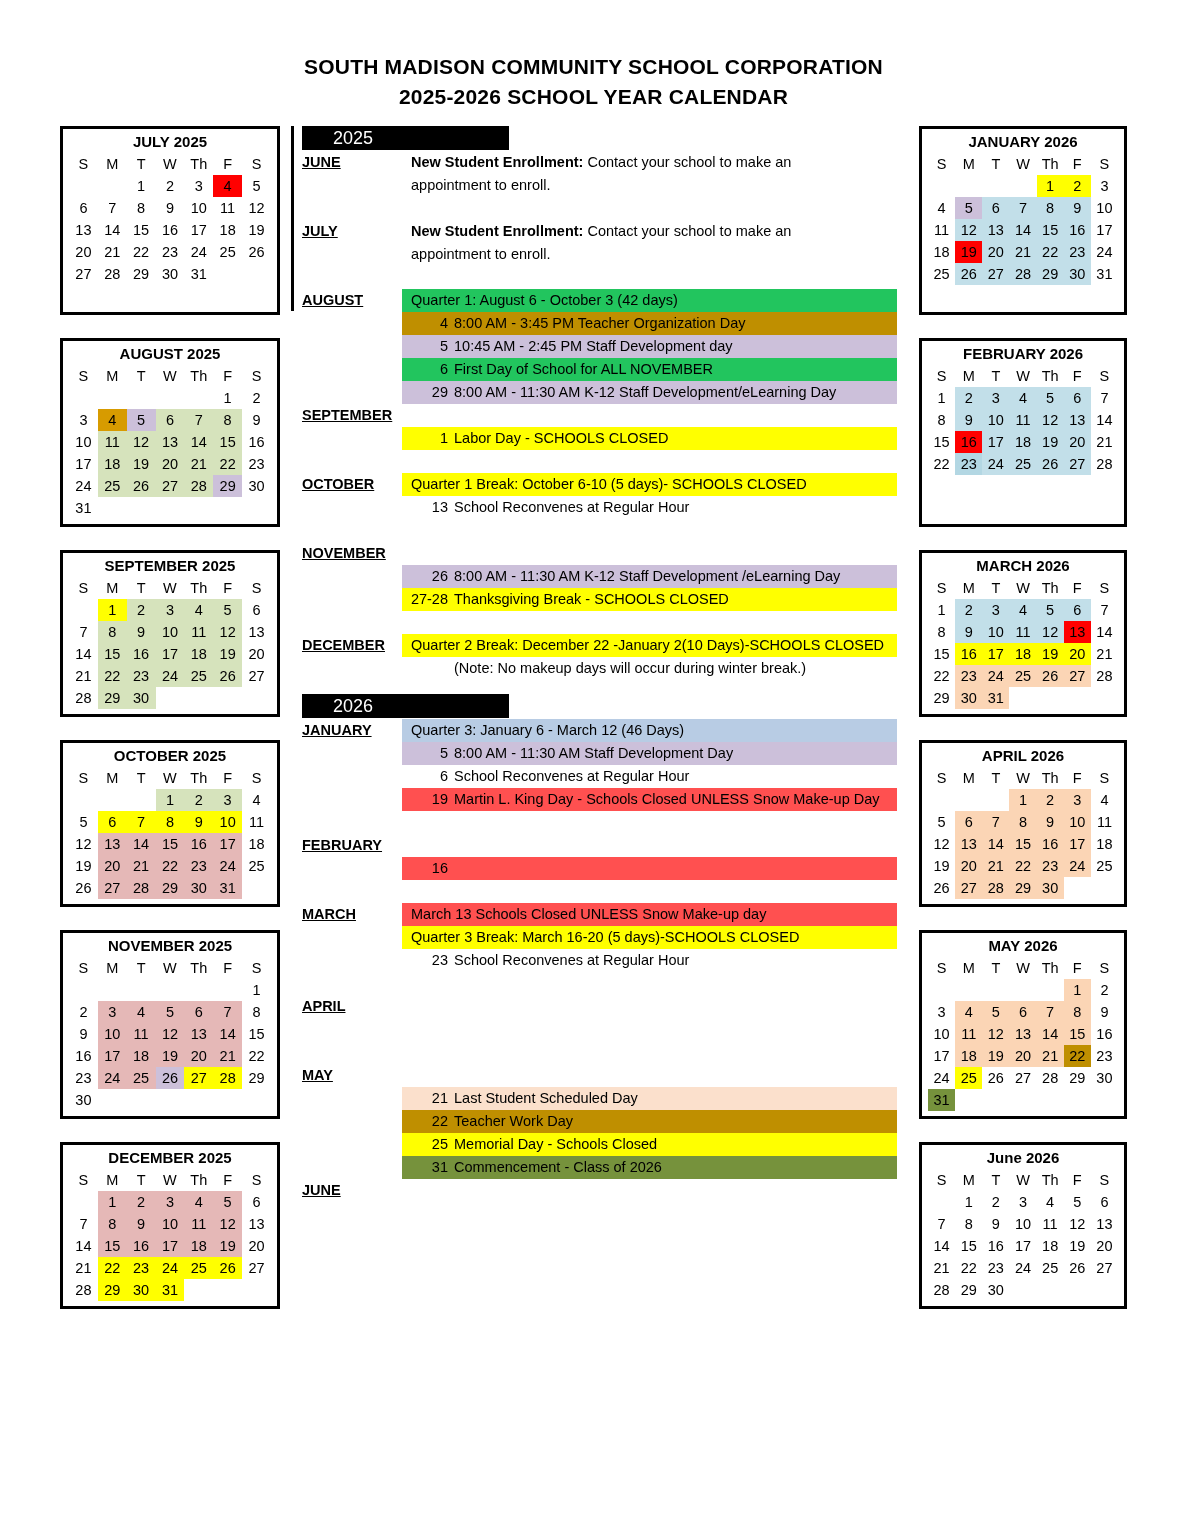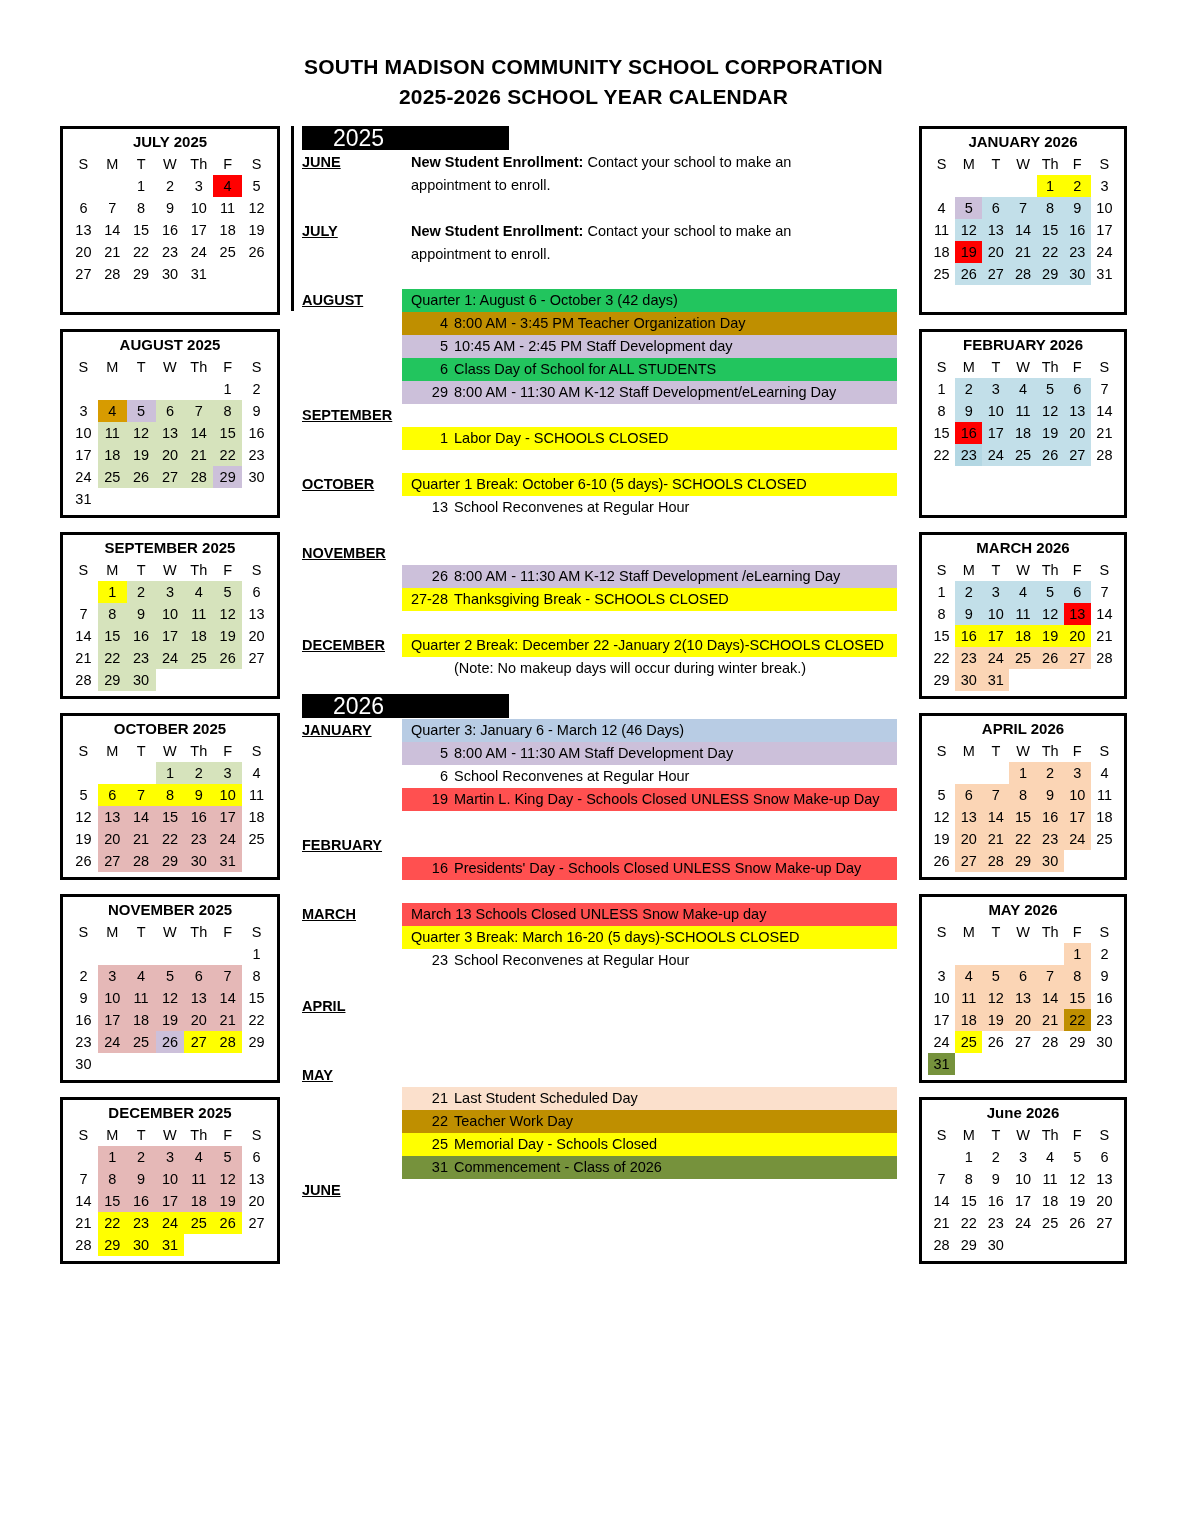--- a/index.html
+++ b/index.html
@@ -30,21 +30,21 @@
     gap: 0;
   }
   .col-left  { width: 220px; flex: 0 0 220px; }
   .col-mid   { flex: 1 1 auto; padding: 0 22px 0 22px; position: relative; }
   .col-right { width: 208px; flex: 0 0 208px; }
 
   
   .month {
     border: 3px solid #000;
     background: #fff;
-    margin-bottom: 14px;
+    margin-bottom: 23px;
     padding: 3px 6px 5px 6px;
   }
   .month-title {
     text-align: center;
     font-weight: bold;
     font-size: 15px;
     line-height: 20px;
     padding-bottom: 1px;
     white-space: nowrap;
   }
@@ -74,21 +74,21 @@
   .c-blue2   { background: #b3d7e3; }
   .c-peach   { background: #fbd5b5; }
   .c-red     { background: #ff0000; }
   .c-olive   { background: #76923c; }
   .c-darkgold{ background: #bf8f00; }
 
   
   .year-banner {
     background: #000;
     color: #fff;
-    font-size: 23px;
+    font-size: 18px;
     line-height: 24px;
     height: 24px;
     width: 207px;
     padding-left: 31px;
     margin-bottom: 1px;
   }
   .ev-row {
     display: flex;
     align-items: stretch;
     min-height: 23px;
@@ -622,21 +622,21 @@
           <div class="ev-month" style="text-decoration: none;"></div>
           <div class="ev-body band band-lav">
             <div class="ev-date">5</div>
             <div class="ev-text">10:45 AM - 2:45 PM Staff Development day</div>
           </div>
         </div>
         <div class="ev-row">
           <div class="ev-month" style="text-decoration: none;"></div>
           <div class="ev-body band band-green">
             <div class="ev-date">6</div>
-            <div class="ev-text">Class Day of School for ALL STUDENTS</div>
+            <div class="ev-text">First Day of School for ALL NOVEMBER</div>
           </div>
         </div>
         <div class="ev-row">
           <div class="ev-month" style="text-decoration: none;"></div>
           <div class="ev-body band band-lav">
             <div class="ev-date">29</div>
             <div class="ev-text">8:00 AM - 11:30 AM K-12 Staff Development/eLearning Day</div>
           </div>
         </div>
         <div class="ev-row">
@@ -756,21 +756,20 @@
           <div class="ev-month">FEBRUARY</div>
           <div class="ev-body band band-white" style="padding-left: 9px;">
             <div class="ev-date" style="min-width: 0px; padding-right: 0px;"></div>
             <div class="ev-text"></div>
           </div>
         </div>
         <div class="ev-row">
           <div class="ev-month" style="text-decoration: none;"></div>
           <div class="ev-body band band-red">
             <div class="ev-date">16</div>
-            <div class="ev-text">Presidents' Day - Schools Closed UNLESS Snow Make-up Day</div>
           </div>
         </div>
         <div class="ev-row">
           <div class="ev-month" style="text-decoration: none;"></div>
           <div class="ev-body band band-white">&nbsp;</div>
         </div>
         <div class="ev-row">
           <div class="ev-month">MARCH</div>
           <div class="ev-body band band-red" style="padding-left: 9px;">
             <div class="ev-date" style="min-width: 0px; padding-right: 0px;"></div>

